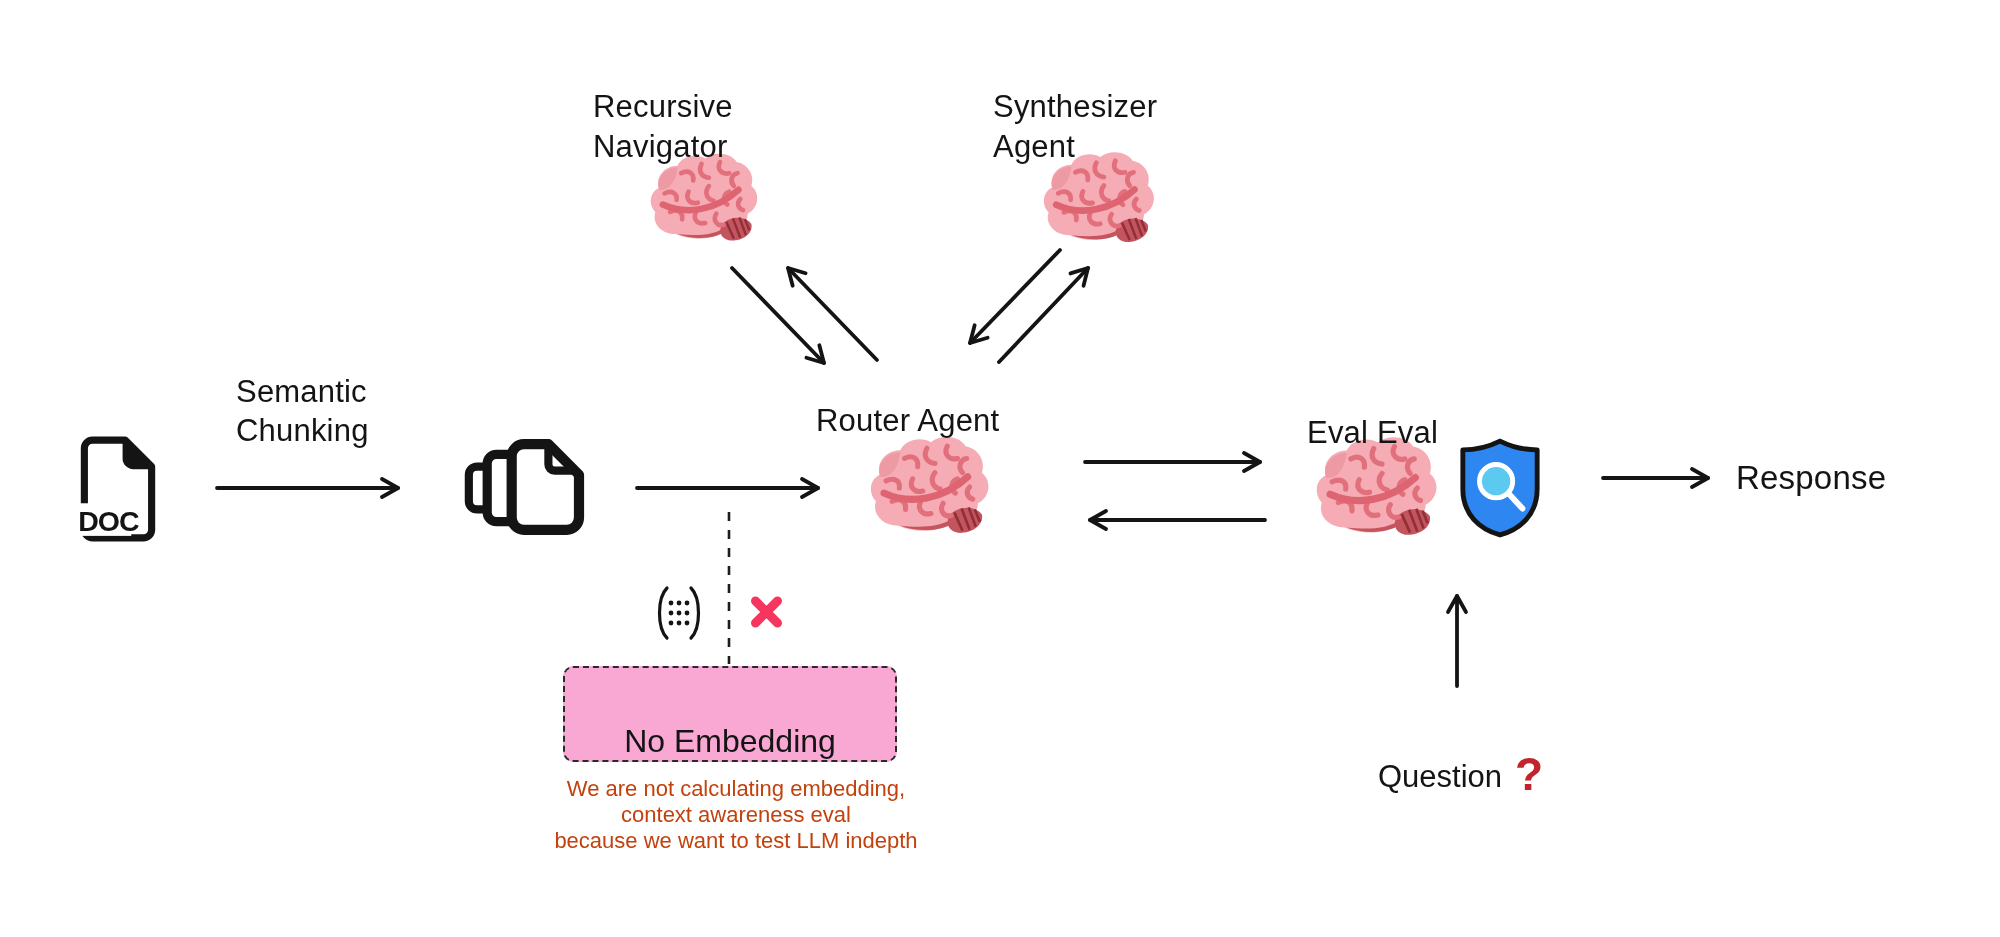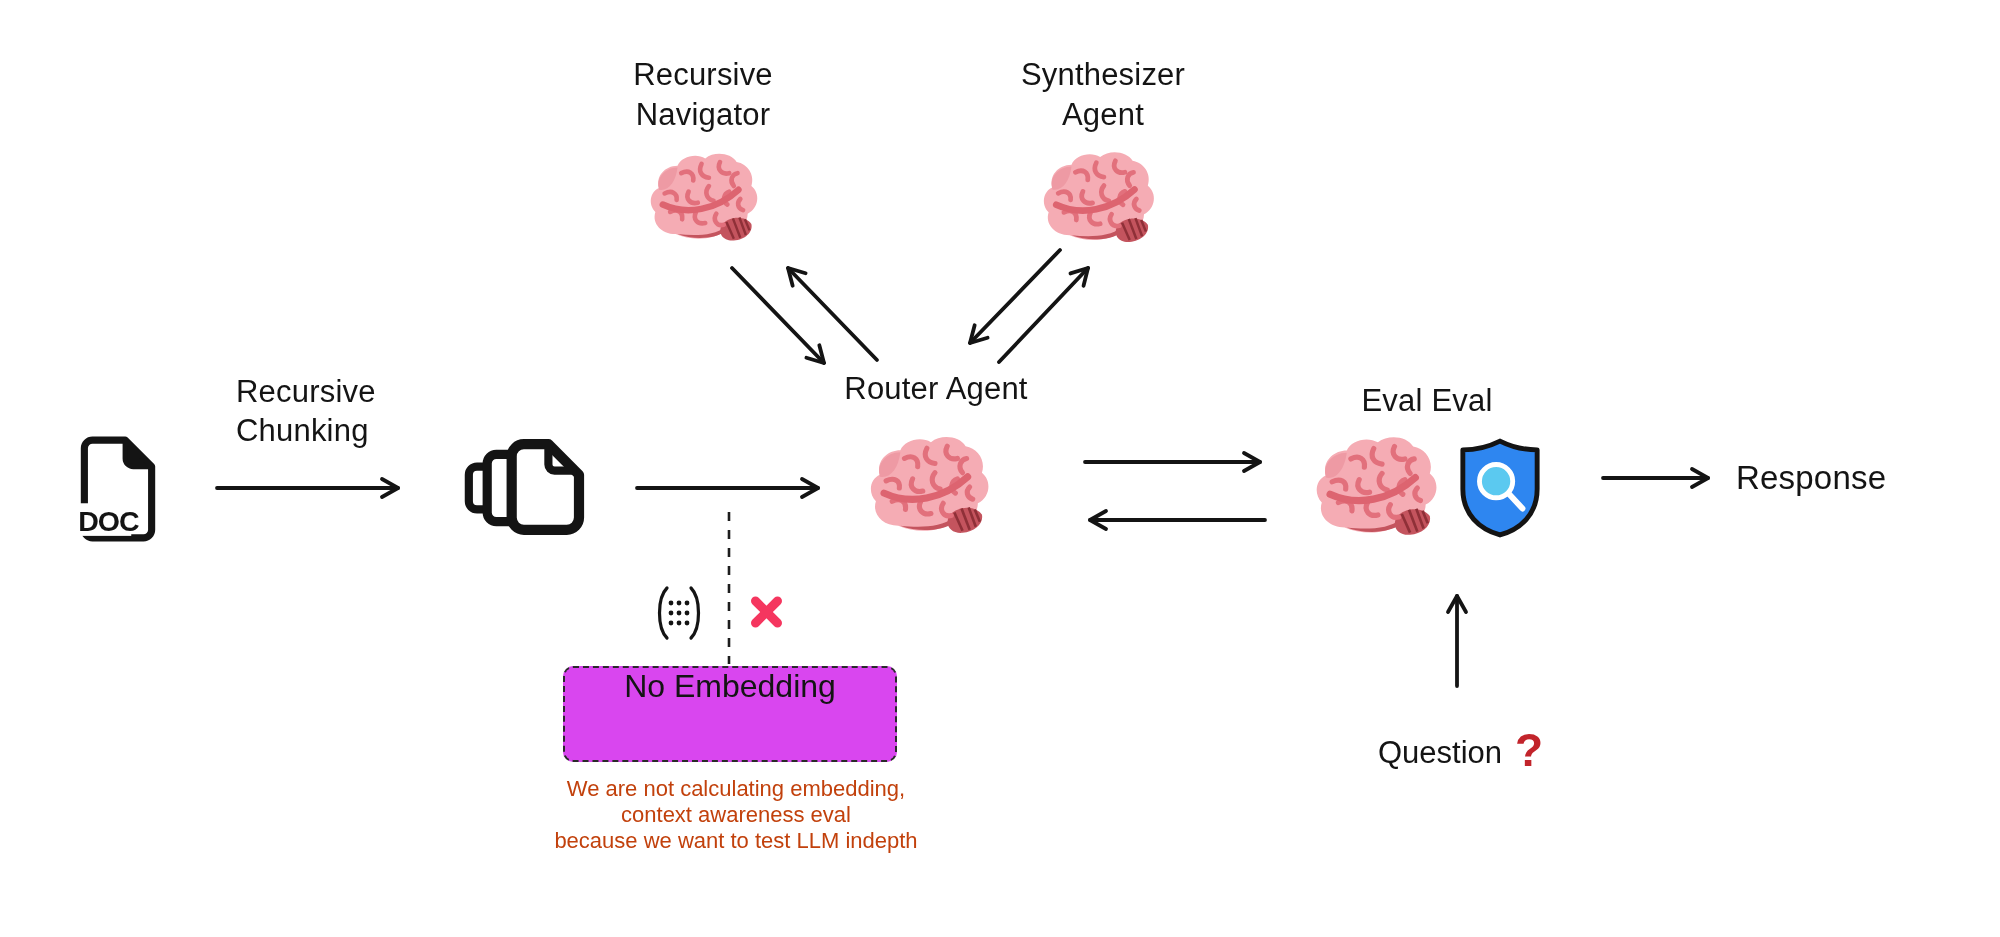--- a/index.html
+++ b/index.html
@@ -1,29 +1,29 @@
 <!DOCTYPE html>
 <html style="--ink: #141414; --brain-body: #F5ACB4; --brain-body-dark: #EE9AA4; --brain-fold: #E2707C; --brain-band: #DD6470; --brain-stem: #C4545E; --brain-stem-dark: #8F3038; --shield-blue: #2E86F0; --lens-blue: #5BC9F0; --cross-pink: #F5365F; --question-red: #C2242B;"><head>
 <meta charset="utf-8">
 <style>
   html,body{margin:0;padding:0;background:#ffffff;width:2000px;height:937px;overflow:hidden;}
   #canvas{position:relative;width:2000px;height:937px;background:#ffffff;
           font-family:"Liberation Sans","DejaVu Sans",sans-serif;color:#141414;}
   .lbl{position:absolute;font-size:31px;line-height:40px;color:#141414;letter-spacing:.2px;}
-  .center{text-align:center;}
+  .center{text-align:left;margin-top:32px;}
   .abs{position:absolute;}
   #arrows{position:absolute;left:0;top:0;width:2000px;height:937px;}
   .arrow-line{stroke:#141414;stroke-width:3.8;stroke-linecap:round;}
   .dash-line{stroke:#1d1d1d;stroke-width:2.6;stroke-dasharray:9 9;stroke-linecap:butt;}
   #no-embedding-box{position:absolute;left:563px;top:666px;width:330px;height:92px;
-      border:2.5px dashed #2a2a2a;border-radius:10px;display:flex;align-items:flex-start;
-      justify-content:center;font-size:32px;background:#d946ef;}
+      border:2.5px dashed #2a2a2a;border-radius:10px;display:flex;align-items:flex-end;
+      justify-content:center;font-size:32px;background:#f9a8d4;}
   #caption{position:absolute;left:536px;top:776px;width:400px;text-align:center;
       font-size:22px;line-height:26px;color:#c2410c;}
-  #question-row{position:absolute;left:1378px;top:726px;display:flex;align-items:center;}
+  #question-row{position:absolute;left:1378px;top:750px;display:flex;align-items:center;}
   #question-row .q-text{font-size:31px;}
   #question-row .q-mark{font-size:46px;font-weight:800;margin-left:13px;
       transform:translateY(-3px);color:var(--question-red);}
   svg{display:block;}
 </style>
 </head>
 <body>
 
 <div id="canvas">
 
@@ -128,21 +128,21 @@
         <circle cx="30" cy="41" r="2.4"></circle>
         <circle cx="38" cy="41" r="2.4"></circle>
     </g>
   </svg>
 
   <svg class="abs" style="left:749px;top:595px" width="35" height="34" viewBox="0 0 34 34">
     <line x1="6" y1="6" x2="28" y2="28" style="stroke:var(--cross-pink)" stroke-width="9" stroke-linecap="round"></line>
     <line x1="28" y1="6" x2="6" y2="28" style="stroke:var(--cross-pink)" stroke-width="9" stroke-linecap="round"></line>
   </svg>
 
-  <div class="lbl" style="left:236px;top:372px;width:210px;line-height:39px">Recursive Chunking</div>
+  <div class="lbl" style="left:236px;top:372px;width:210px;line-height:39px">Semantic Chunking</div>
   <div class="lbl center" style="left:593px;top:55px;width:220px">Recursive Navigator</div>
   <div class="lbl center" style="left:993px;top:55px;width:220px">Synthesizer Agent</div>
   <div class="lbl center" style="left:816px;top:369px;width:240px">Router Agent</div>
   <div class="lbl center" style="left:1307px;top:381px;width:240px">Eval Eval</div>
   <div class="lbl" style="left:1736px;top:458px;font-size:33px">Response</div>
 
   <div id="question-row">
     <span class="q-text">Question</span>
     <span class="q-mark">?</span>
   </div>

